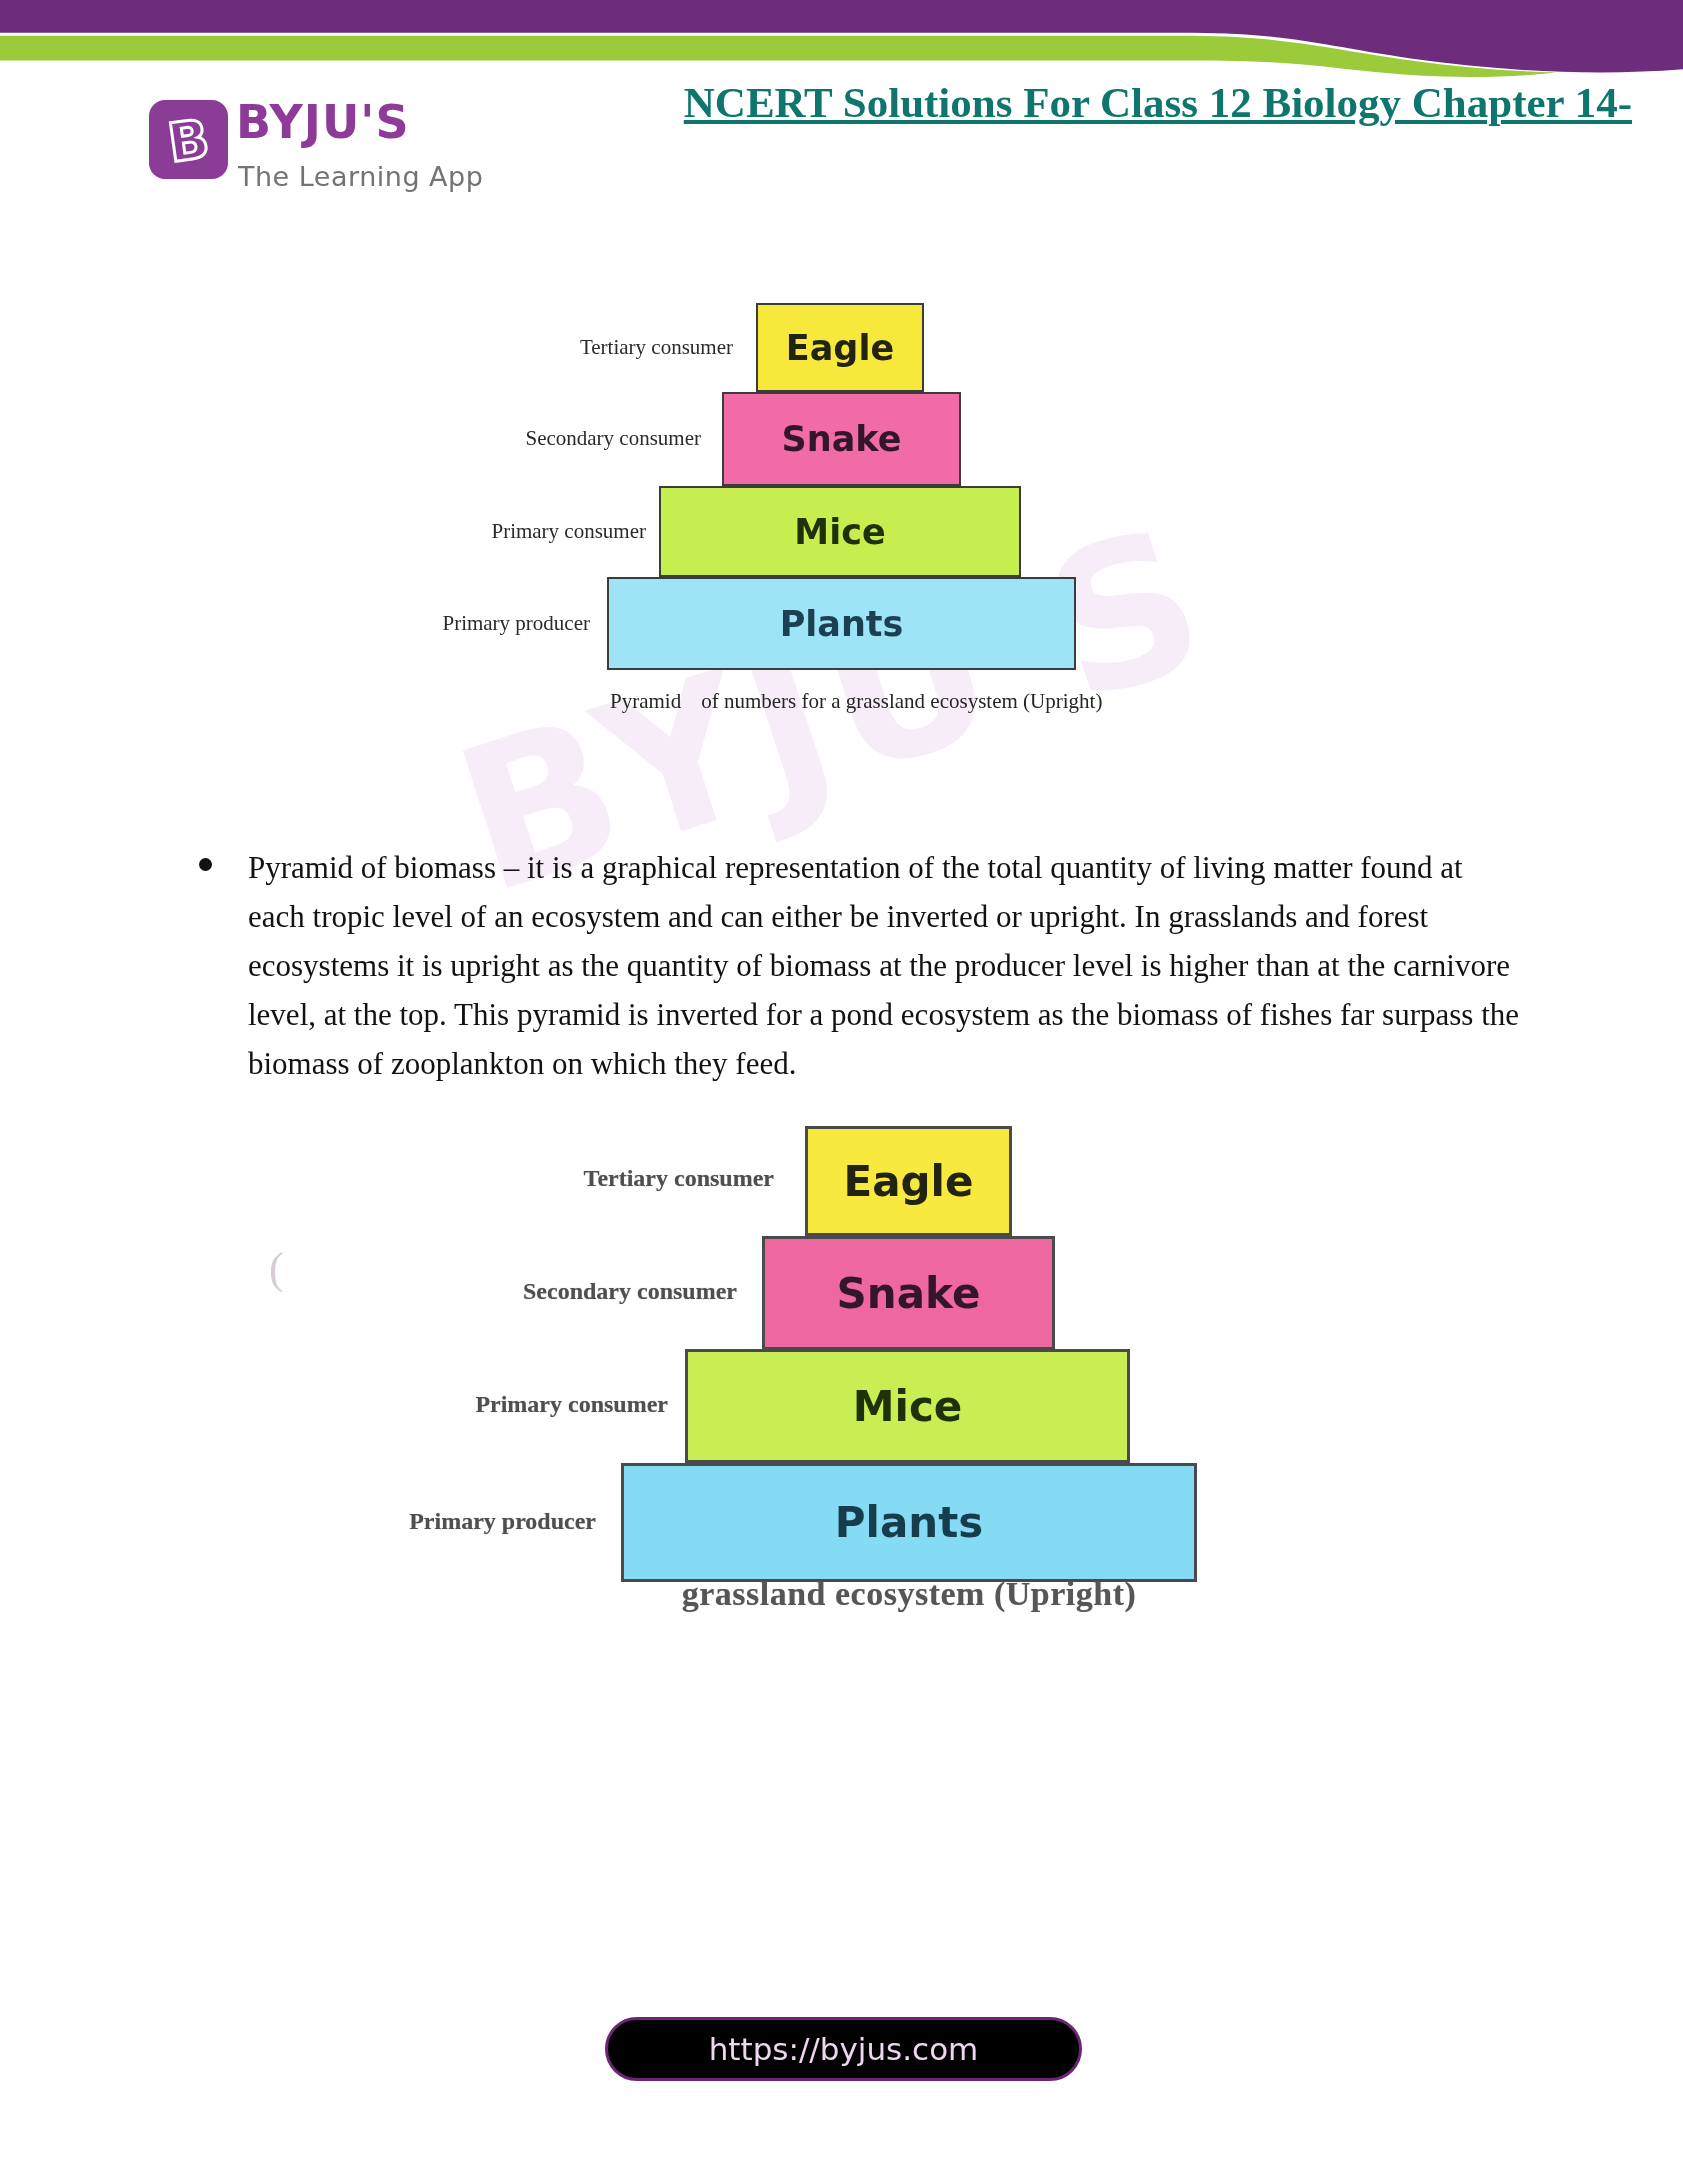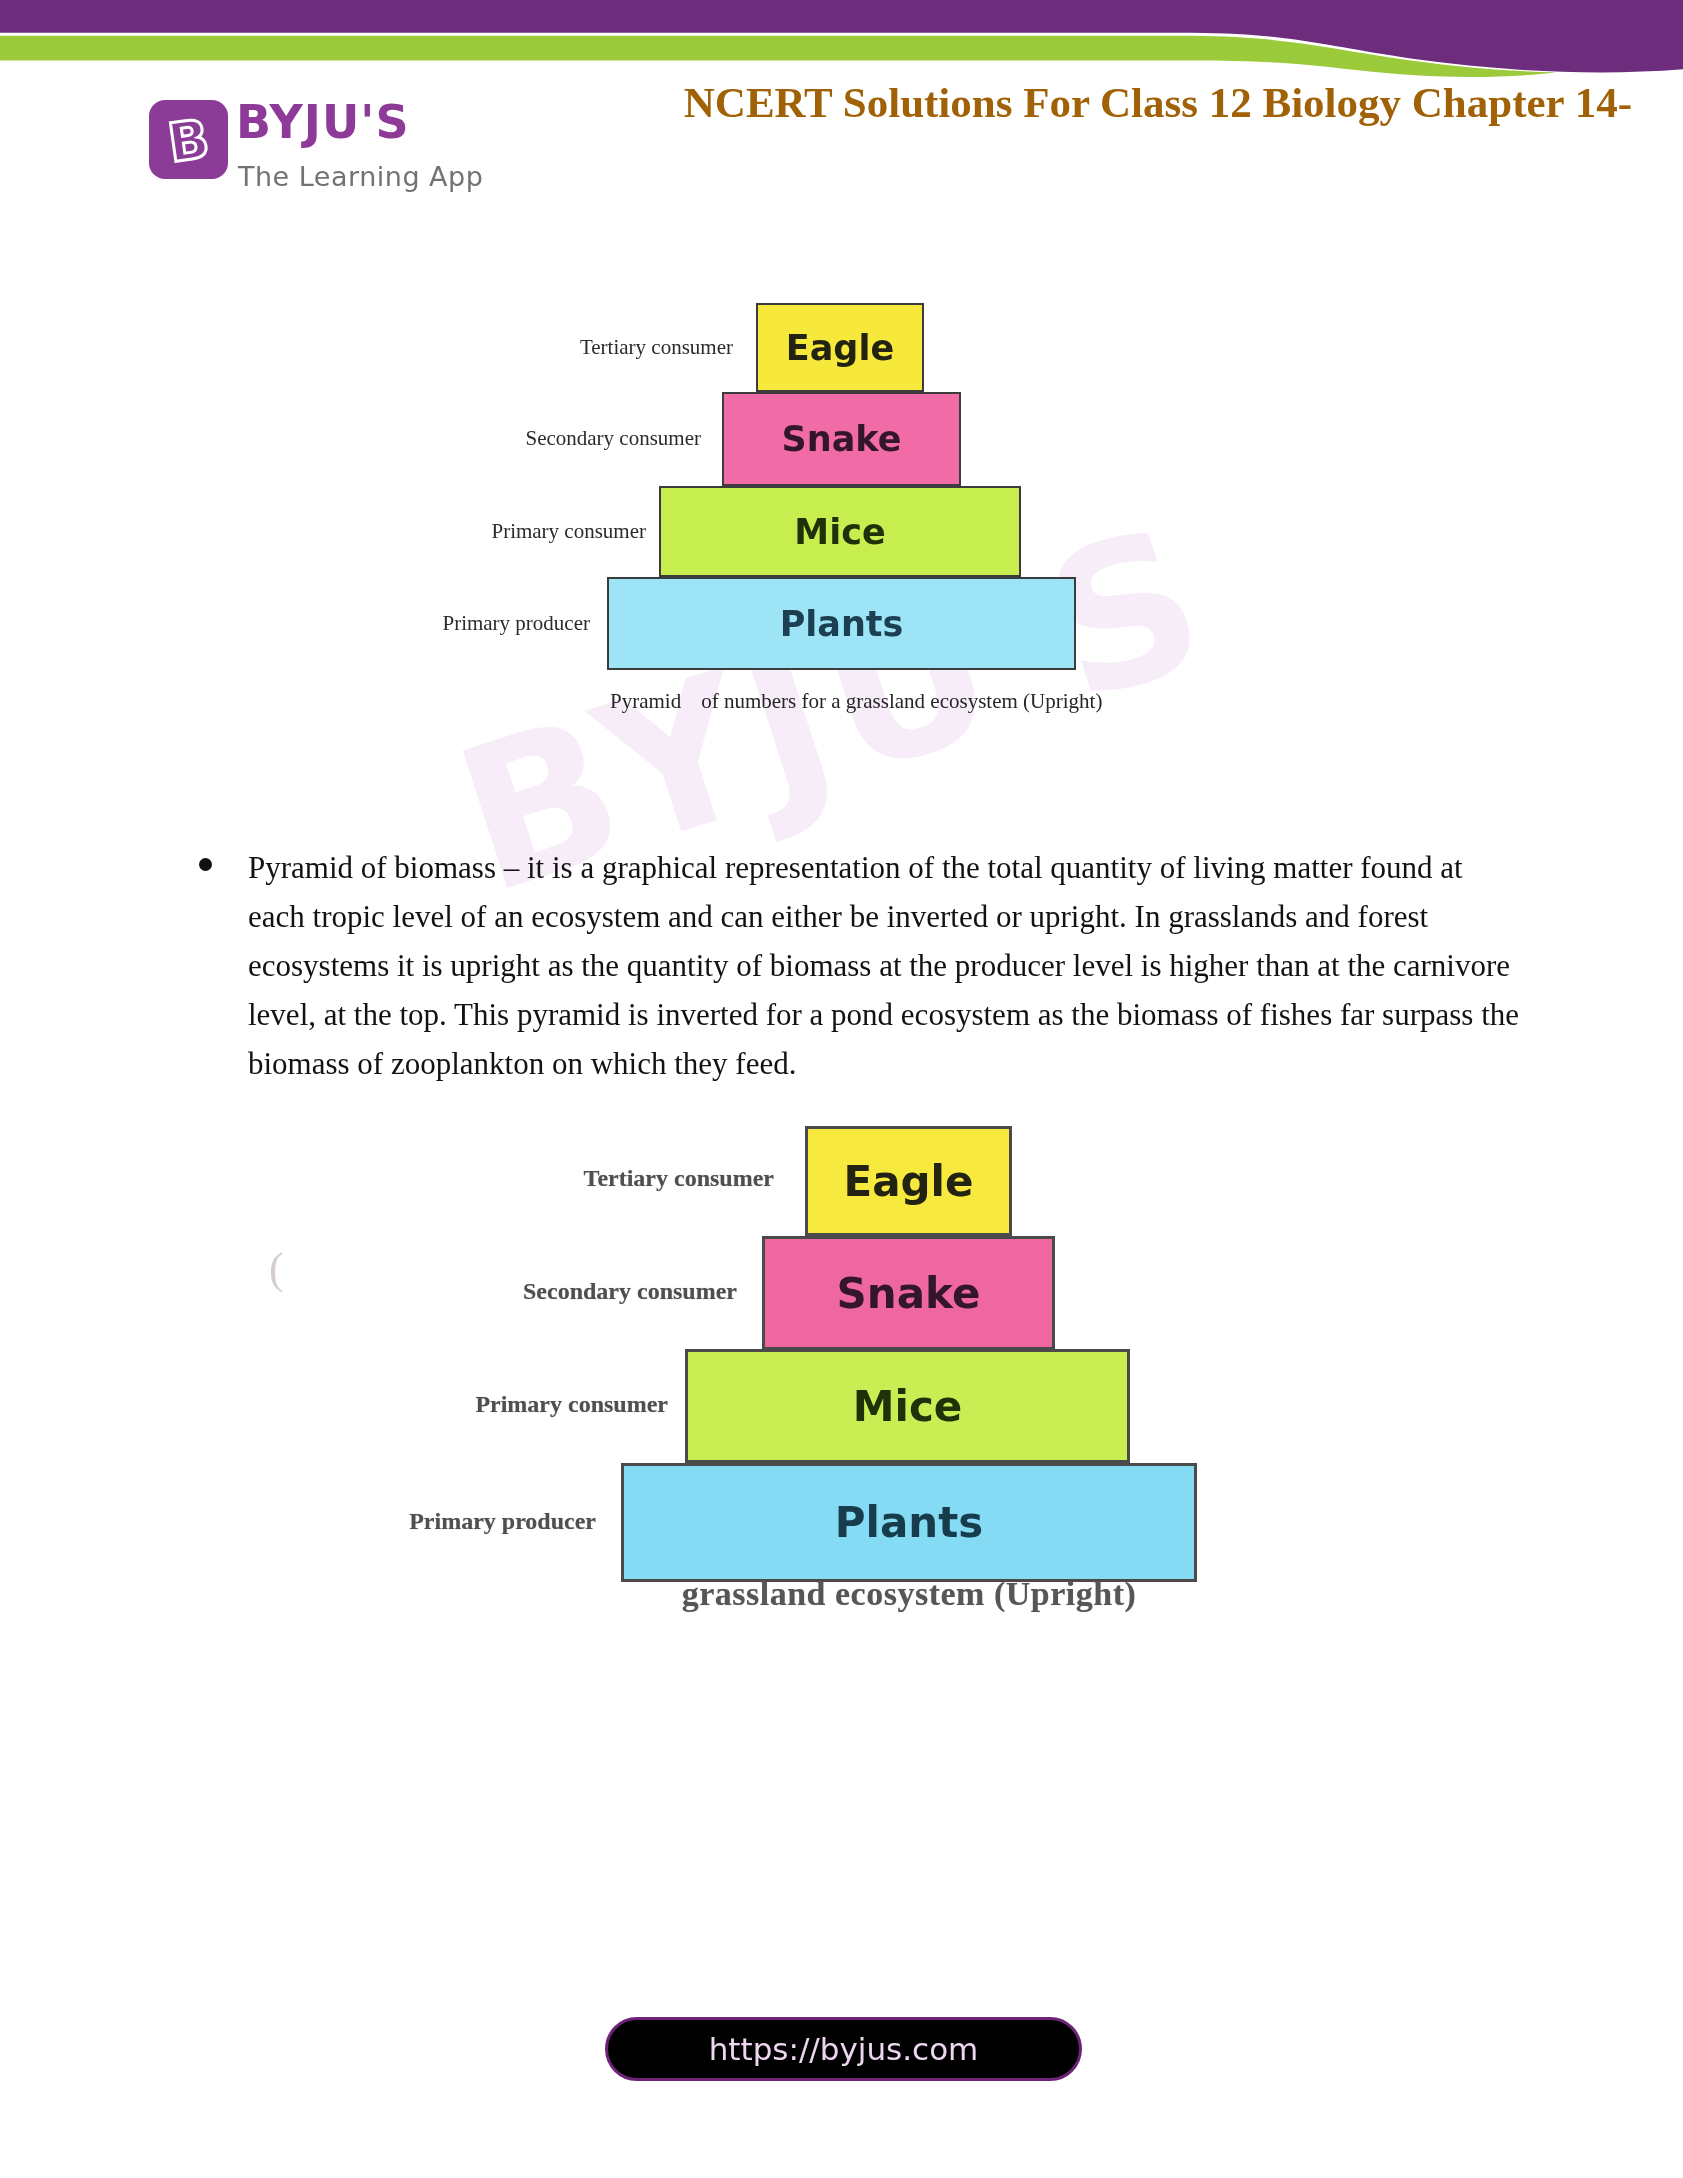--- a/index.html
+++ b/index.html
@@ -20,21 +20,21 @@
     font-family:"DejaVu Sans", sans-serif;font-weight:bold;font-size:46px;
     color:#8e3a98;letter-spacing:1px;
   }
   .brand-tag{
     position:absolute;left:238px;top:149px;
     font-family:"DejaVu Sans", sans-serif;font-size:27px;color:#737373;letter-spacing:0.5px;margin-top:12px;
   }
   
   .page-title{
     position:absolute;right:51px;top:75px;text-align:right;
-    font-weight:bold;font-size:43px;line-height:55px;color:#a16207;
+    font-weight:bold;font-size:43px;line-height:55px;color:#0f766e;text-decoration:underline;
   }
   
   .wm-text{
     position:absolute;left:450px;top:594px;
     font-family:"DejaVu Sans", sans-serif;font-weight:bold;font-size:198px;letter-spacing:8px;
     color:rgba(196,130,205,0.14);transform:rotate(-18deg);white-space:nowrap;pointer-events:none;
   }
   .wm-circle{
     position:absolute;left:840px;top:562px;width:99px;height:99px;border-radius:50%;
     border:4px solid rgba(145,145,155,0.28);pointer-events:none;

